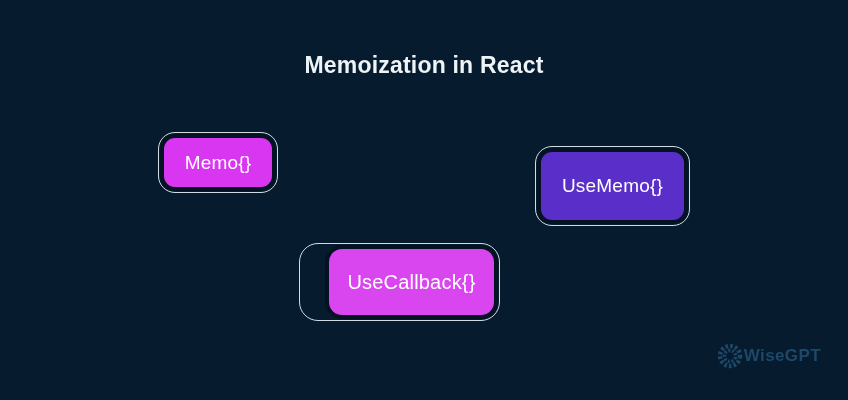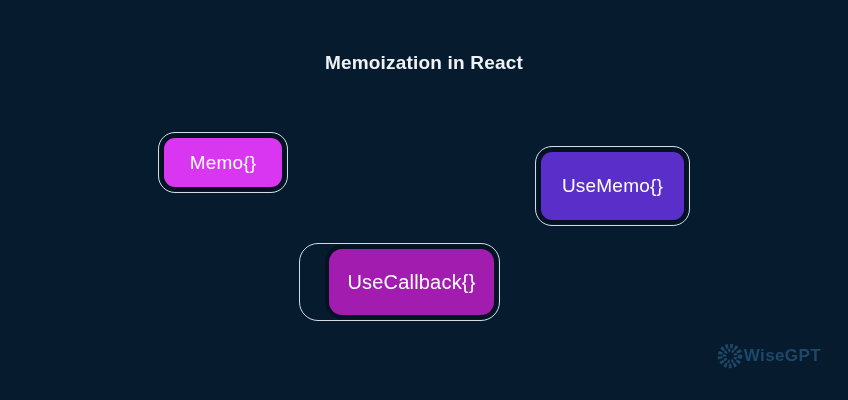--- a/index.html
+++ b/index.html
@@ -15,21 +15,21 @@
     background: #061b2e;
     overflow: hidden;
   }
   .title {
     position: absolute;
     top: 52px;
     left: 0;
     width: 100%;
     text-align: center;
     color: #eef3f7;
-    font-size: 19px;
+    font-size: 23px;
     font-weight: 600;
     letter-spacing: 0.2px;
   }
   .node-outline {
     position: absolute;
     box-sizing: border-box;
     border: 1.5px solid rgba(226, 236, 244, 0.92);
     border-radius: 17px;
     padding: 5px;
     display: flex;
@@ -39,21 +39,21 @@
     border-radius: 11px;
     display: flex;
     align-items: center;
     justify-content: center;
     color: #ffffff;
     font-size: 19px;
     font-weight: 500;
     letter-spacing: 0.2px;
     box-shadow: 0 0 0 4px rgba(3, 9, 18, 0.45);
   }
-  .node-memo-outline        { left: 158px; top: 132px; width: 130px; height: 61px; text-align: right; }
+  .node-memo-outline        { left: 158px; top: 132px; width: 120px; height: 61px; text-align: right; }
   .node-usememo-outline     { left: 535px; top: 146px; width: 155px; height: 80px; }
   .node-usecallback-outline { left: 299px; top: 243px; width: 201px; height: 78px; border-radius: 19px; }
   .node-usecallback-outline .node-pill { font-size: 20px; border-radius: 13px; }
 
   .watermark {
     position: absolute;
     right: 27px;
     bottom: 30px;
     display: flex;
     align-items: center;
@@ -76,21 +76,21 @@
 
   <div class="node-outline node-memo-outline">
     <div class="node-pill" style="background: rgb(216, 54, 240);">Memo{}</div>
   </div>
 
   <div class="node-outline node-usememo-outline">
     <div class="node-pill" style="background: rgb(90, 46, 201);">UseMemo{}</div>
   </div>
 
   <div class="node-outline node-usecallback-outline">
-    <div class="node-pill" style="background: #a21caf; margin-left: 24px;">UseCallback{}</div>
+    <div class="node-pill" style="background: #d946ef; margin-left: 24px;">UseCallback{}</div>
   </div>
 
   <div class="watermark">
     <span>
       <svg width="28" height="28" viewBox="0 0 28 28" fill="none" aria-hidden="true">
         <circle cx="14" cy="14" r="10" stroke="#1e4869" stroke-width="4.5" stroke-dasharray="2.6 2.1" fill="none"></circle>
         <circle cx="14" cy="14" r="5.5" stroke="#1e4869" stroke-width="3.5" stroke-dasharray="2 1.7" fill="none" transform="rotate(14 14 14)"></circle>
       </svg>
     </span>
     <span class="brand-text">WiseGPT</span>

